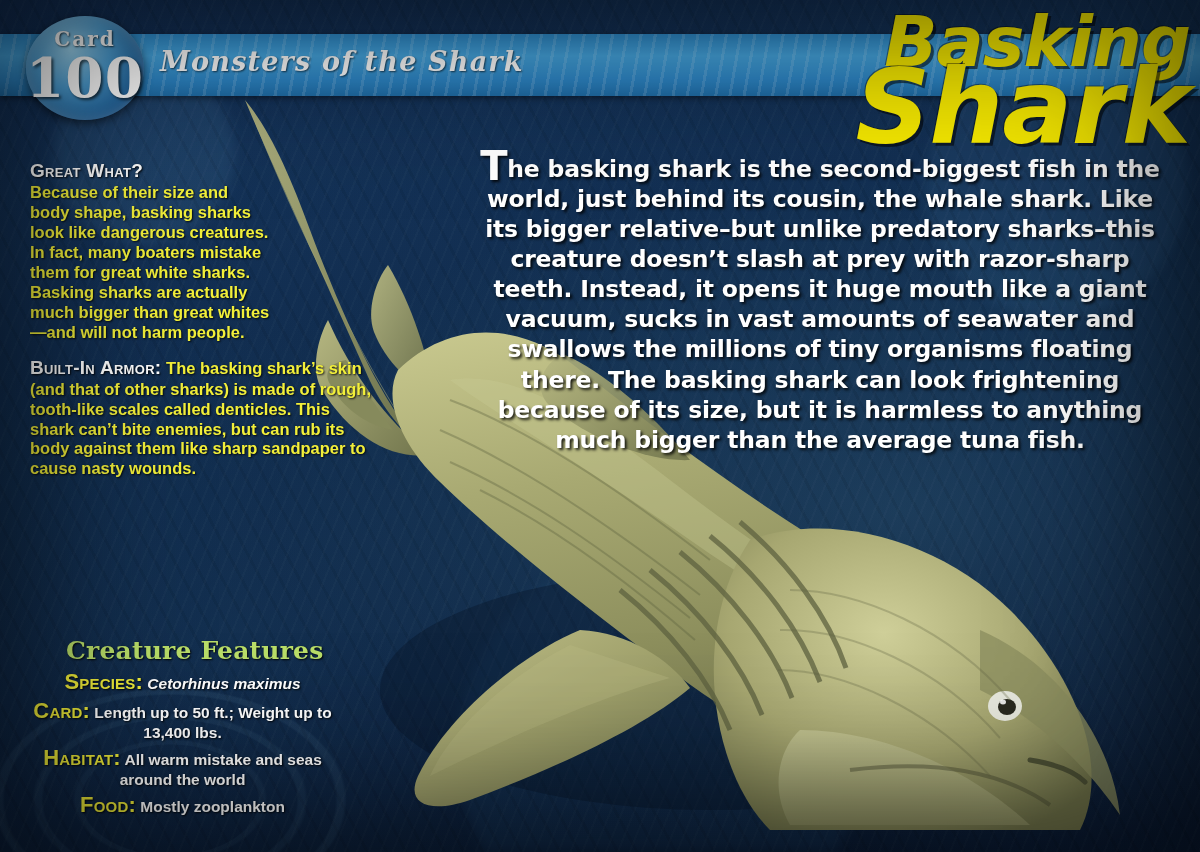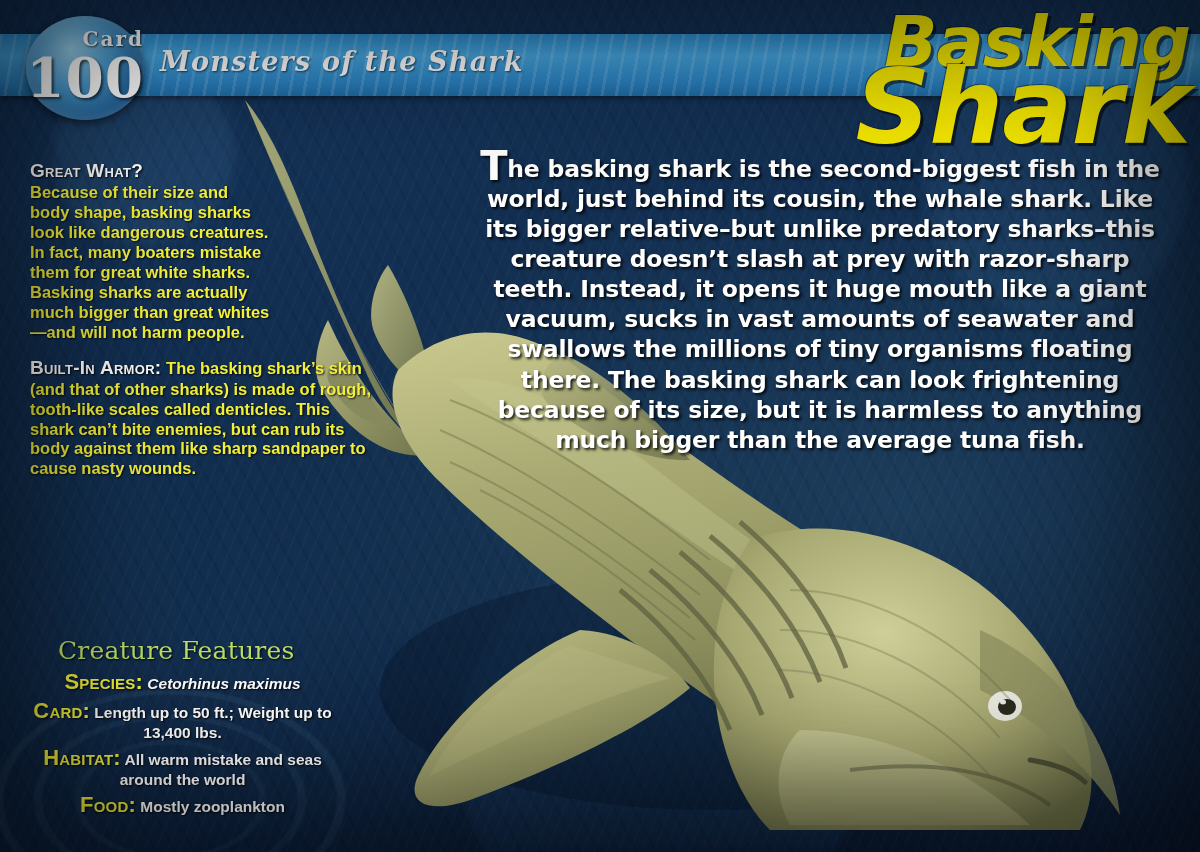--- a/index.html
+++ b/index.html
@@ -82,21 +82,21 @@
 
   
   #badge {
     position: absolute;
     left: 26px; top: 16px;
     width: 118px; height: 104px;
     border-radius: 50%;
     background: radial-gradient(circle at 38% 32%, #9fd8f3 0%, #4d9fd4 38%, #1d5e96 72%, #0d3663 100%);
     box-shadow: 0 3px 10px rgba(0,0,0,0.55), inset 0 0 14px rgba(255,255,255,0.25);
     display: flex; flex-direction: column;
-    align-items: flex-end; justify-content: center;
+    align-items: center; justify-content: center;
     color: #fff;
   }
   #badge .card-word {
     font-family: "DejaVu Serif", serif;
     font-size: 20px;
     letter-spacing: 2px;
     font-weight: bold;
     text-shadow: 1px 1px 2px rgba(0,0,0,0.7);
     margin-bottom: -6px;
   }
@@ -156,24 +156,24 @@
 
   
   #features {
     position: absolute;
     left: 30px; top: 636px;
     width: 305px;
     color: #ffffff;
     text-shadow: 1px 1px 2px rgba(0,0,0,0.9);
   }
   #features h3 {
-    margin: 0 0 4px 28px;
+    margin: 0 0 4px 36px;
     font-family: "DejaVu Serif", serif;
     font-size: 25px;
-    font-weight: normal;
+    font-weight: bold;
     color: #b9dd68;
     letter-spacing: .2px;
     text-shadow: 1px 1px 2px rgba(0,0,0,0.9);
   }
   .feat {
     font-size: 15.5px;
     font-weight: bold;
     line-height: 1.18;
     margin-bottom: 3px;
     text-align: center;

